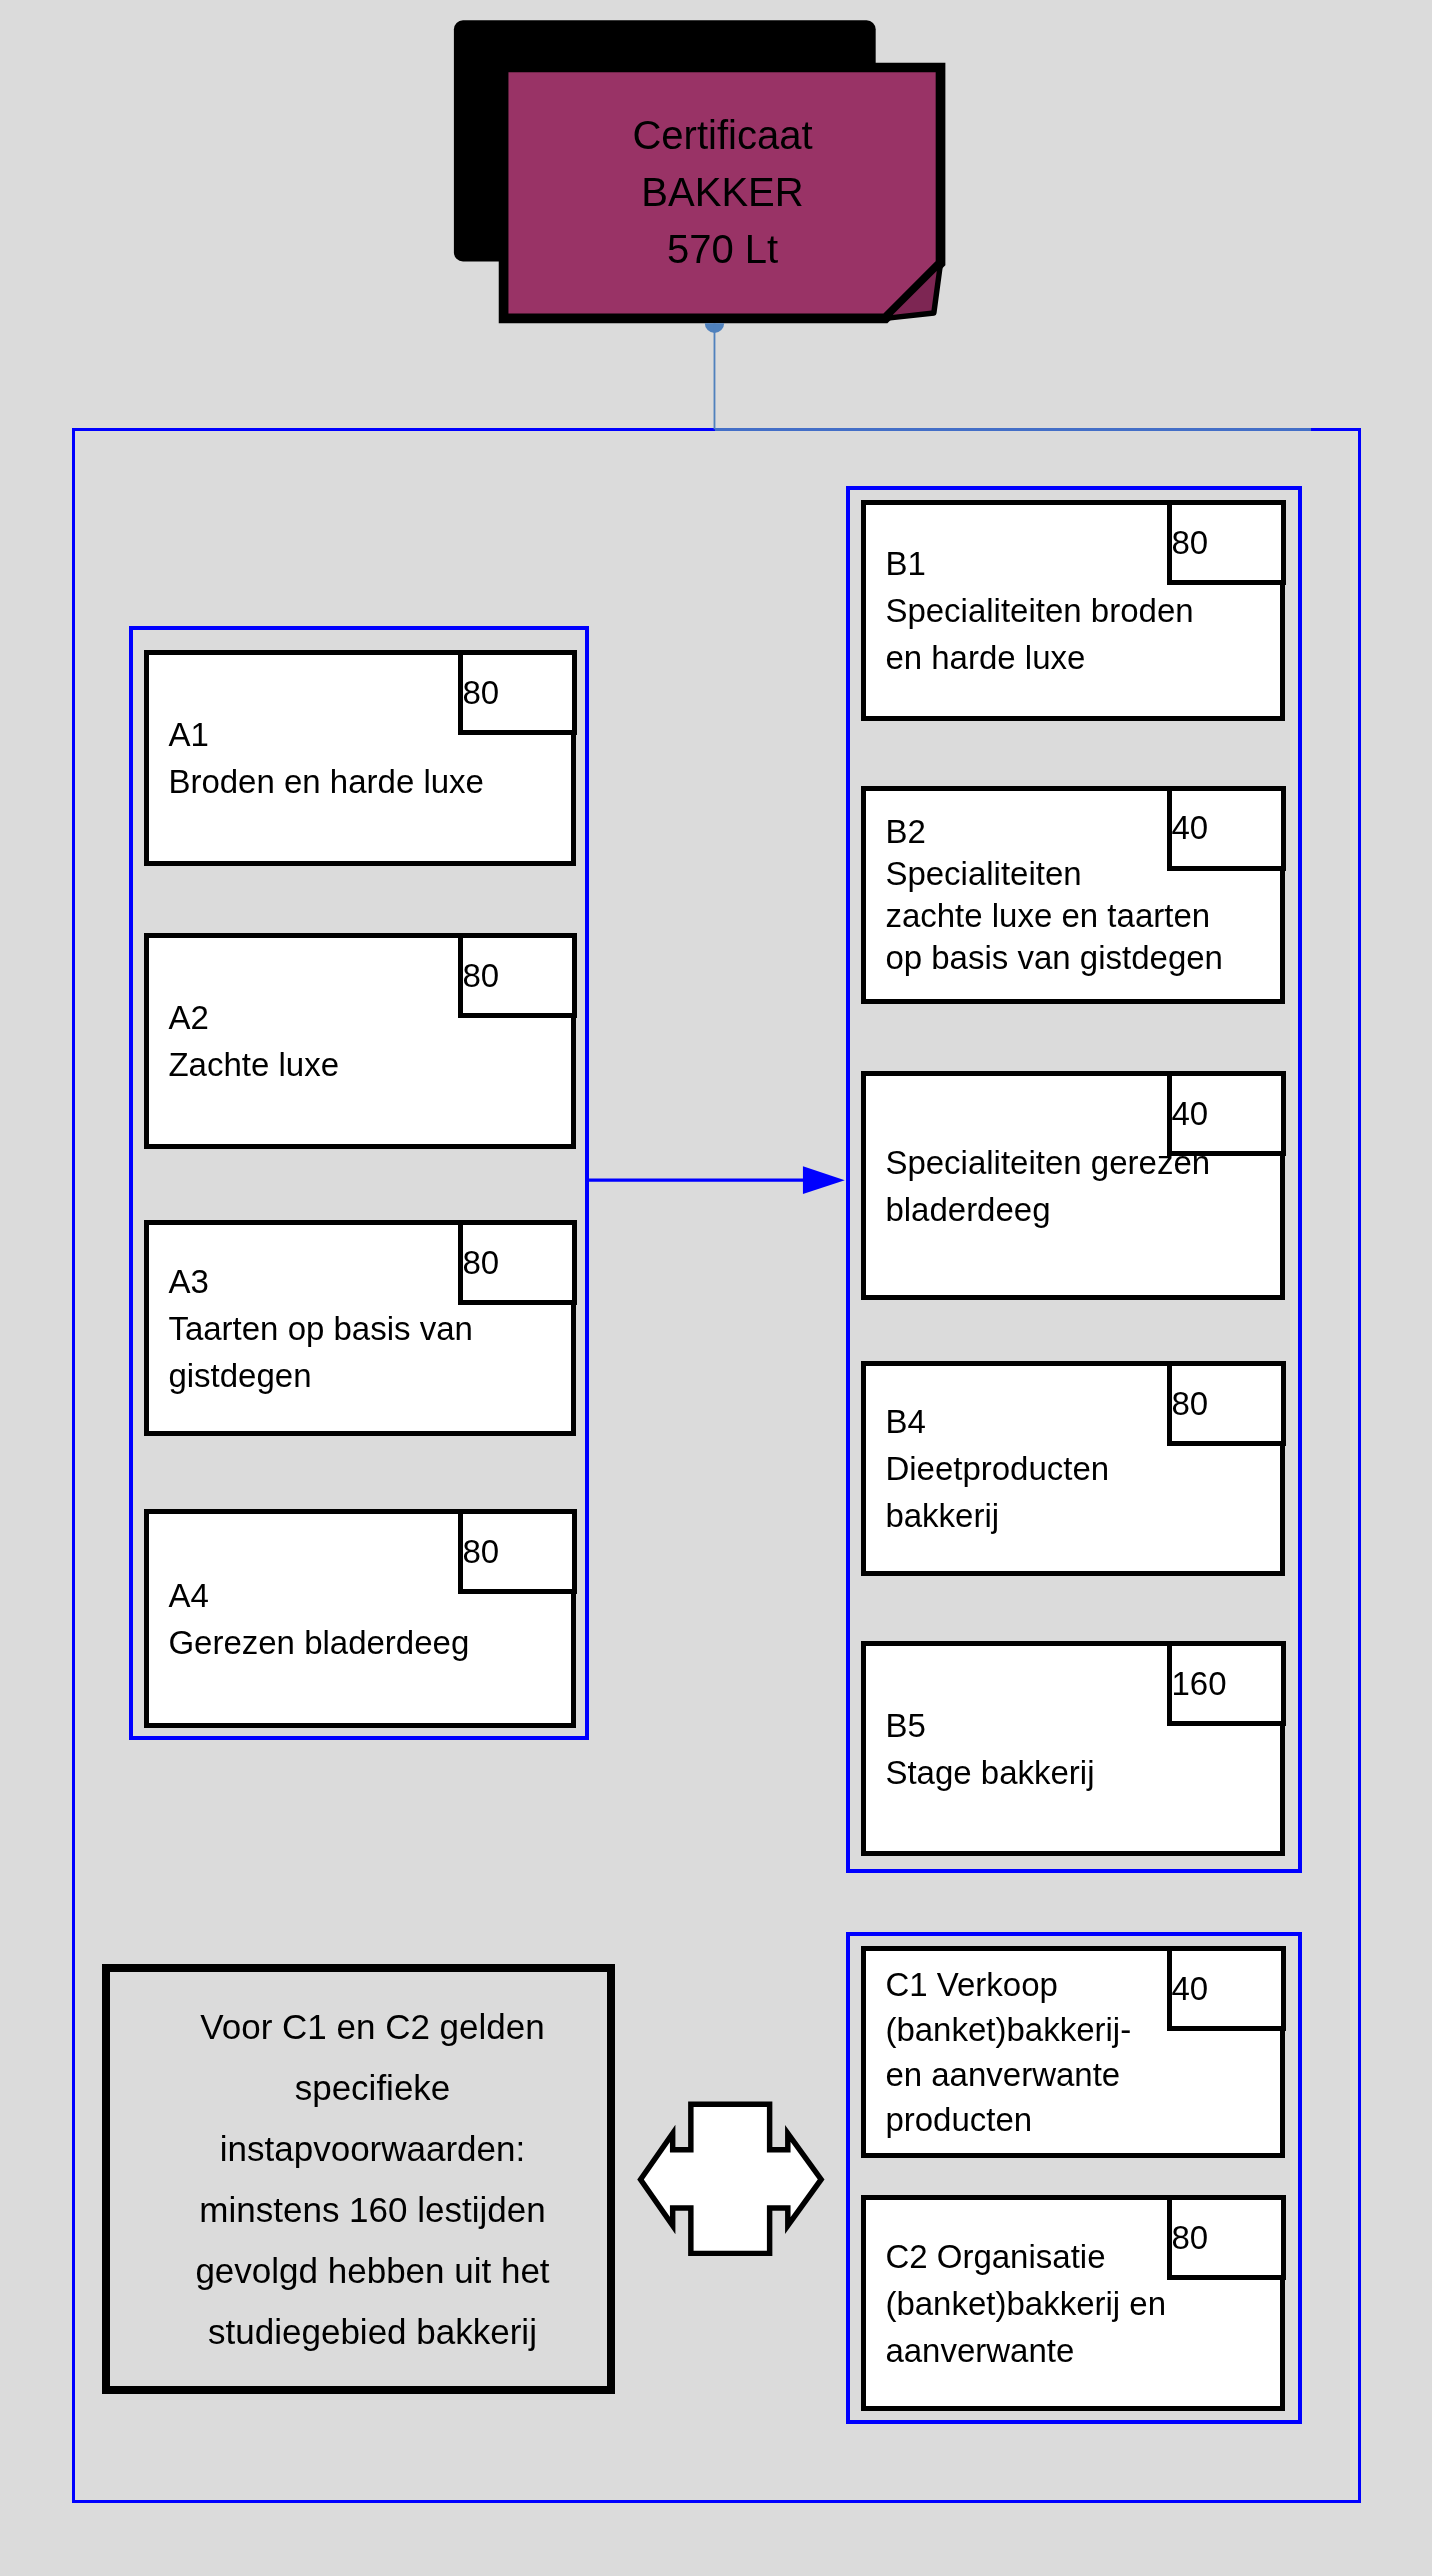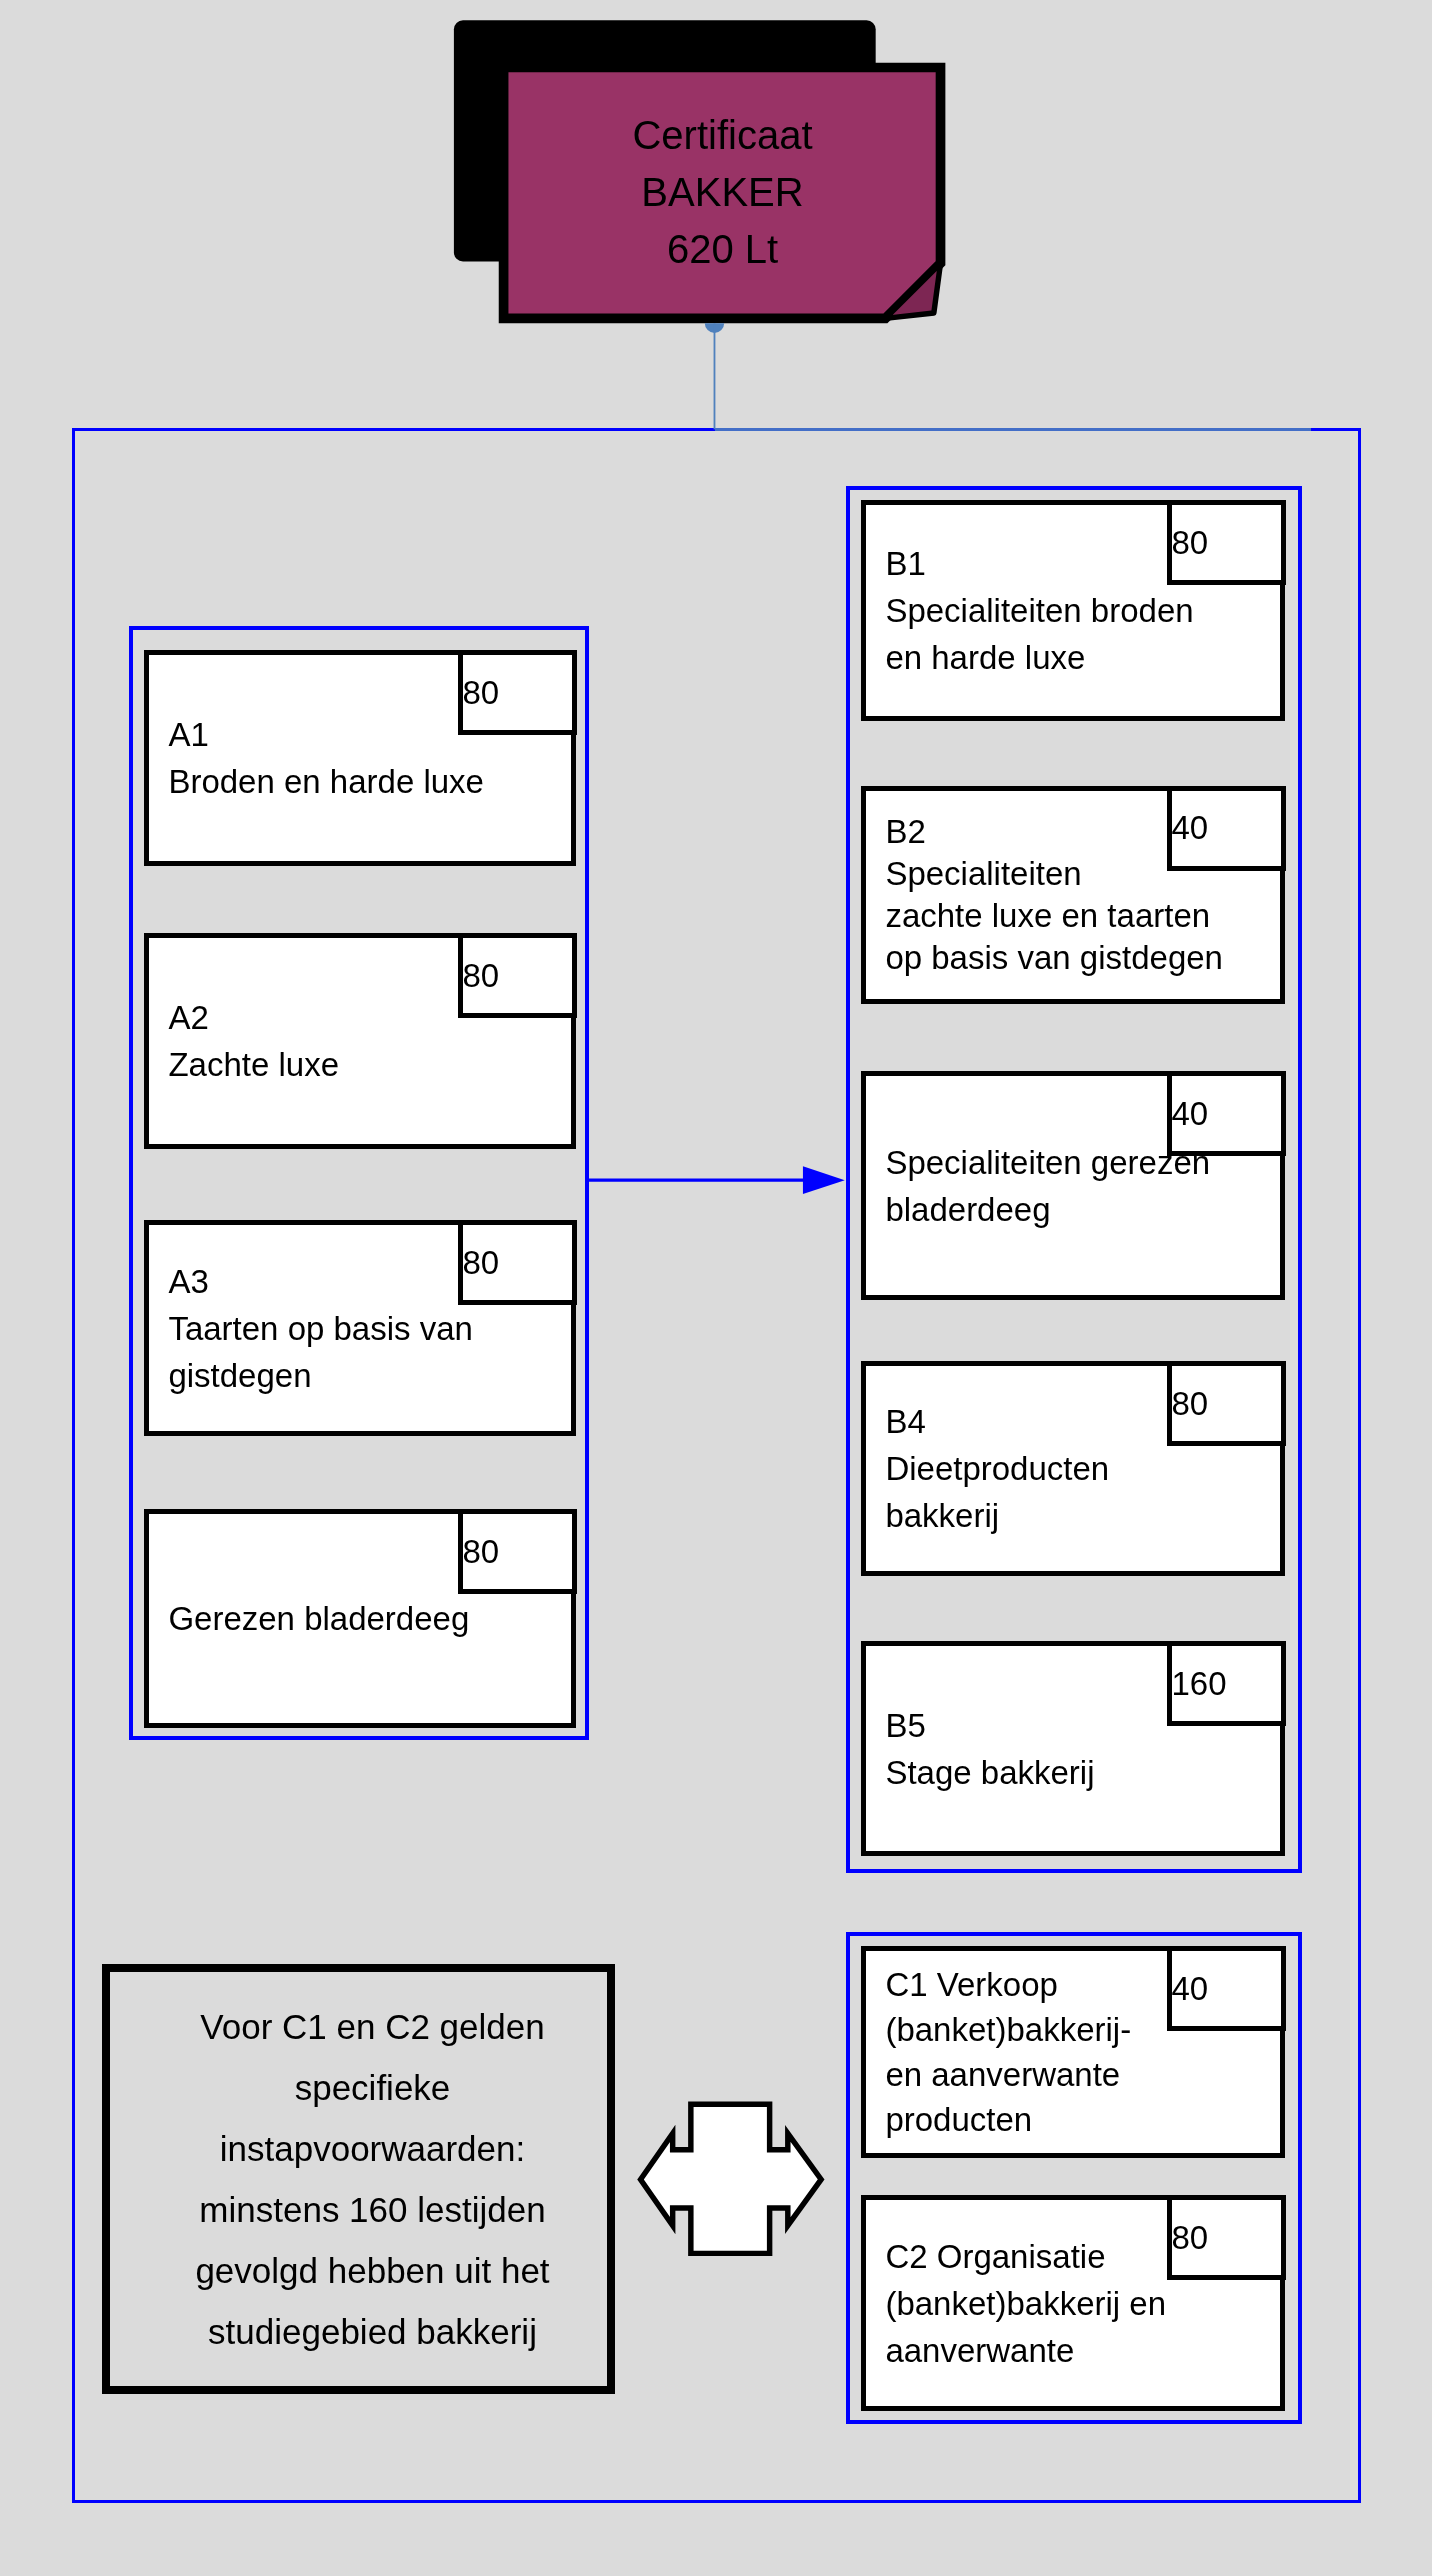--- a/index.html
+++ b/index.html
@@ -64,21 +64,21 @@
 
     <line x1="972" y1="1947" x2="1332" y2="1947" stroke="#0000ff" stroke-width="5"></line>
     <polygon points="1325,1924 1325,1970 1394,1947" fill="#0000ff"></polygon>
 
     <polygon points="1057,3596 1110,3520 1110,3547 1140,3547 1140,3472 1270,3472 1270,3547 1300,3547 1300,3520 1355,3596 1300,3672 1300,3643 1270,3643 1270,3718 1140,3718 1140,3643 1110,3643 1110,3672" fill="#ffffff" stroke="#000000" stroke-width="9" stroke-linejoin="miter"></polygon>
   </svg>
 
   <div id="cert-text" class="abs">
     <span>Certificaat</span>
     <span>BAKKER</span>
-    <span>620 Lt</span>
+    <span>570 Lt</span>
   </div>
 
   <div class="abs outer-frame"></div>
   <div class="abs conn-overlay"></div>
 
   <div id="group-a" class="abs group"></div>
   <div id="group-b" class="abs group"></div>
   <div id="group-c" class="abs group"></div>
 
   <div class="abs mbox" style="left:144px;top:650px;width:432px;height:216px">
@@ -107,20 +107,21 @@
       <span>A3</span>
       <span>Taarten op basis van</span>
       <span>gistdegen</span>
     </div>
   </div>
   <div class="abs mbox" style="left:144px;top:1509px;width:432px;height:219px">
     <div class="badge">
         <span>80</span>
       </div>
     <div class="mtext">
+      <span>A4</span>
       <span>Gerezen bladerdeeg</span>
     </div>
   </div>
 
   <div class="abs mbox" style="left:861px;top:500px;width:424px;height:221px">
     <div class="badge">
         <span>80</span>
       </div>
     <div class="mtext">
       <span>B1</span>

